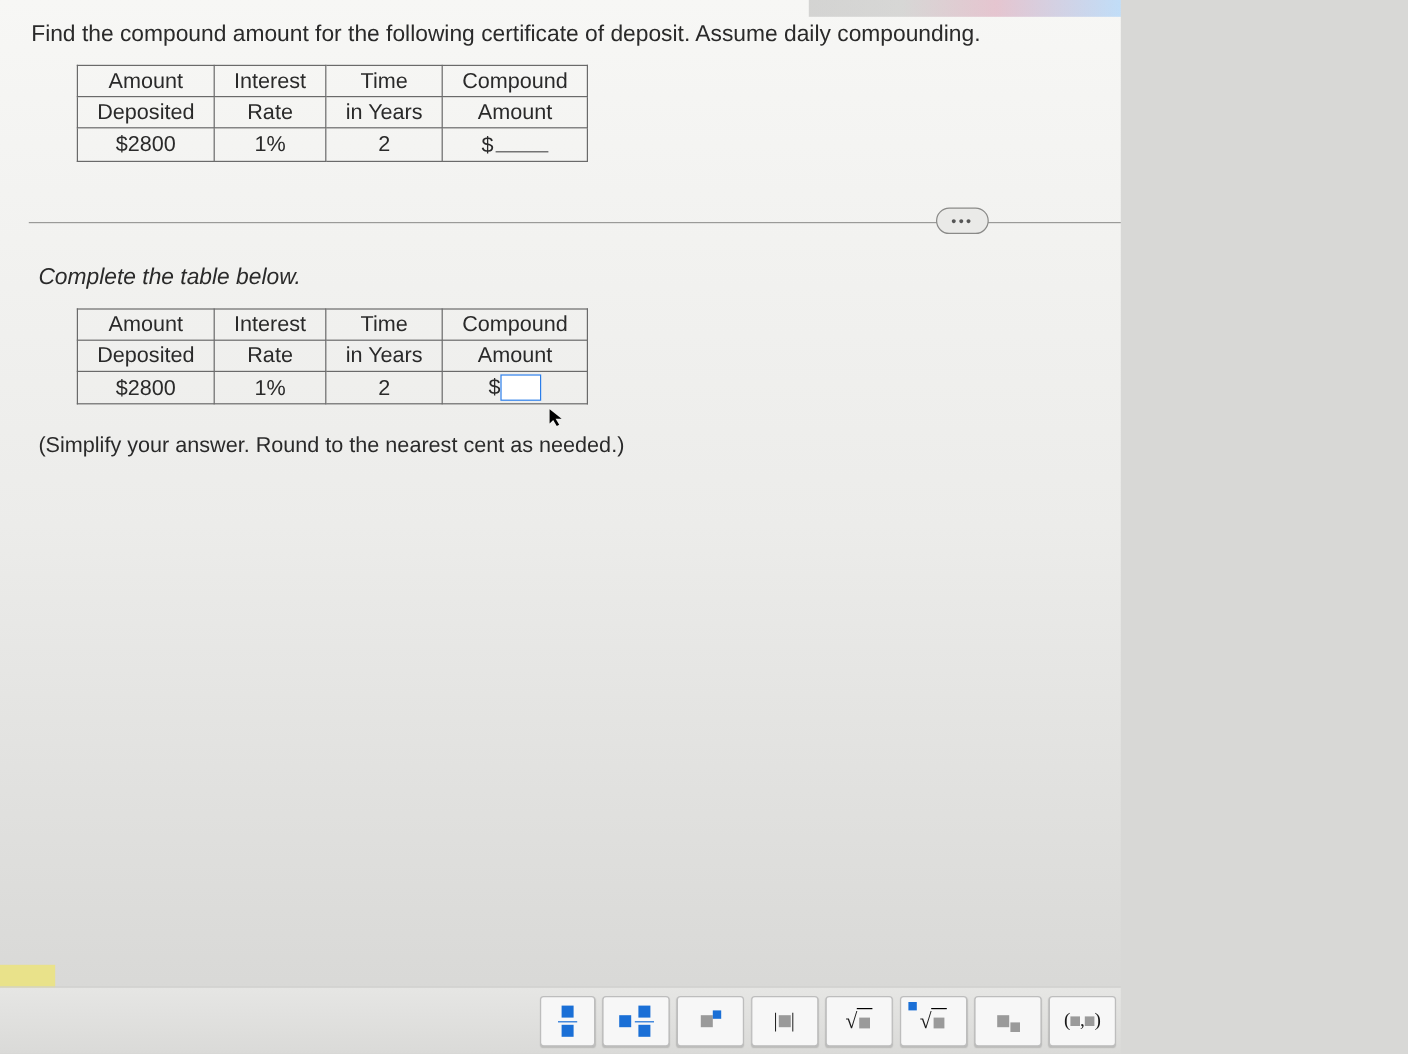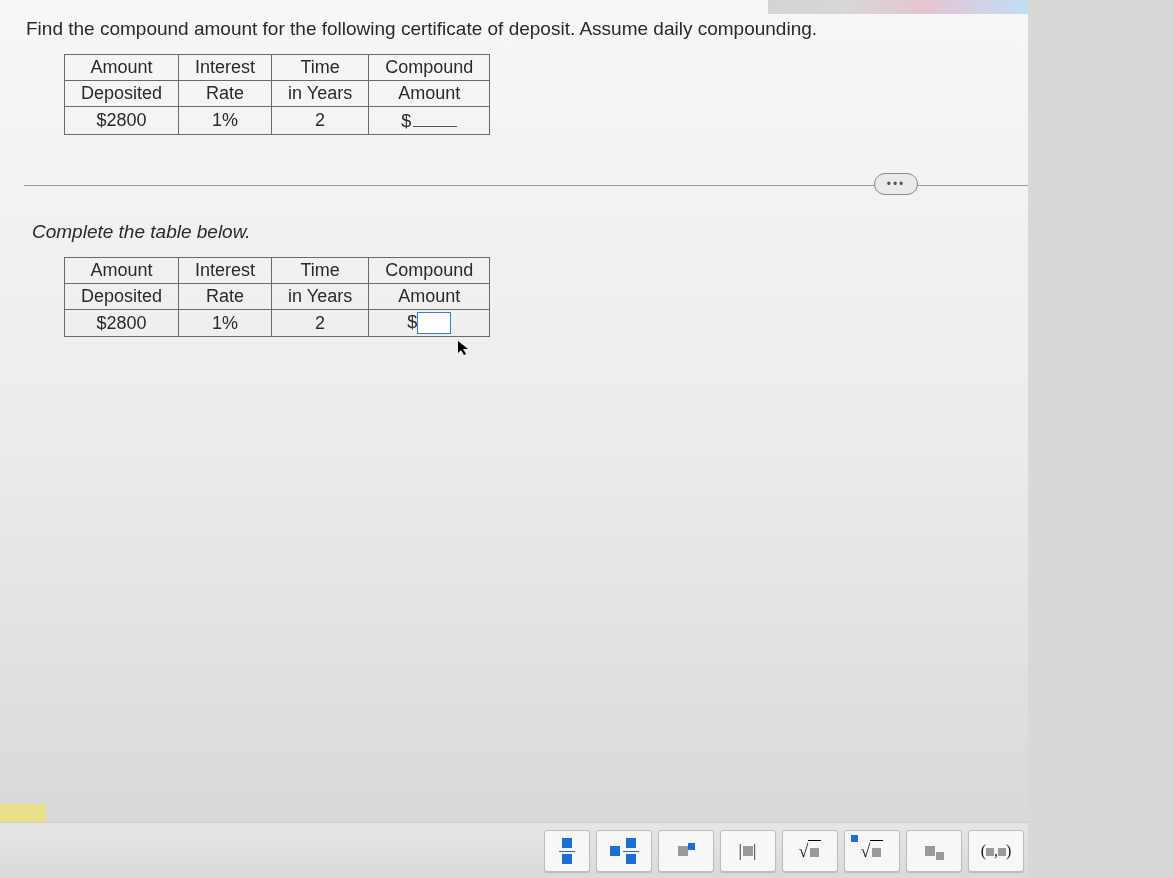--- a/index.html
+++ b/index.html
@@ -5,21 +5,21 @@
   * { box-sizing: border-box; }
   html, body {
     margin: 0; padding: 0;
     width: 1173px; height: 878px;
     font-family: Arial, Helvetica, sans-serif;
     background: #d8d8d6;
     overflow: hidden;
   }
   .page {
     position: relative;
-    width: 1028px; height: 878px;
+    width: 934px; height: 878px;
     background: linear-gradient(180deg, #f7f7f5 0%, #ececea 50%, #d6d6d4 100%);
     padding: 18px 0 0 24px;
   }
   .page::before {
     content: "";
     position: absolute;
     top: 0; right: 0;
     width: 260px; height: 14px;
     background: linear-gradient(90deg, #6a6a6a 0%, #777 30%, #b03060 60%, #1e90ff 100%);
     opacity: 0.25;
@@ -217,20 +217,21 @@
             <svg width="18" height="18">
                   <path d="M2 2 L2 14 L5 11 L8 16 L10 15 L7 10 L12 10 Z" fill="#000"></path>
                 </svg>
           </span>
         </span>
       </td>
     </tr>
   </tbody>
     </table>
 
+  <p class="instr">(Simplify your answer. Round to the nearest cent as needed.)</p>
 
   <div class="left-nub"></div>
   <div class="bottom-band"></div>
 
   <div class="toolbar">
     <div class="tool half" title="fraction">
       <span class="frac">
         <span class="num"><span class="sq"></span></span>
         <span class="bar"></span>
         <span class="den"><span class="sq"></span></span>

